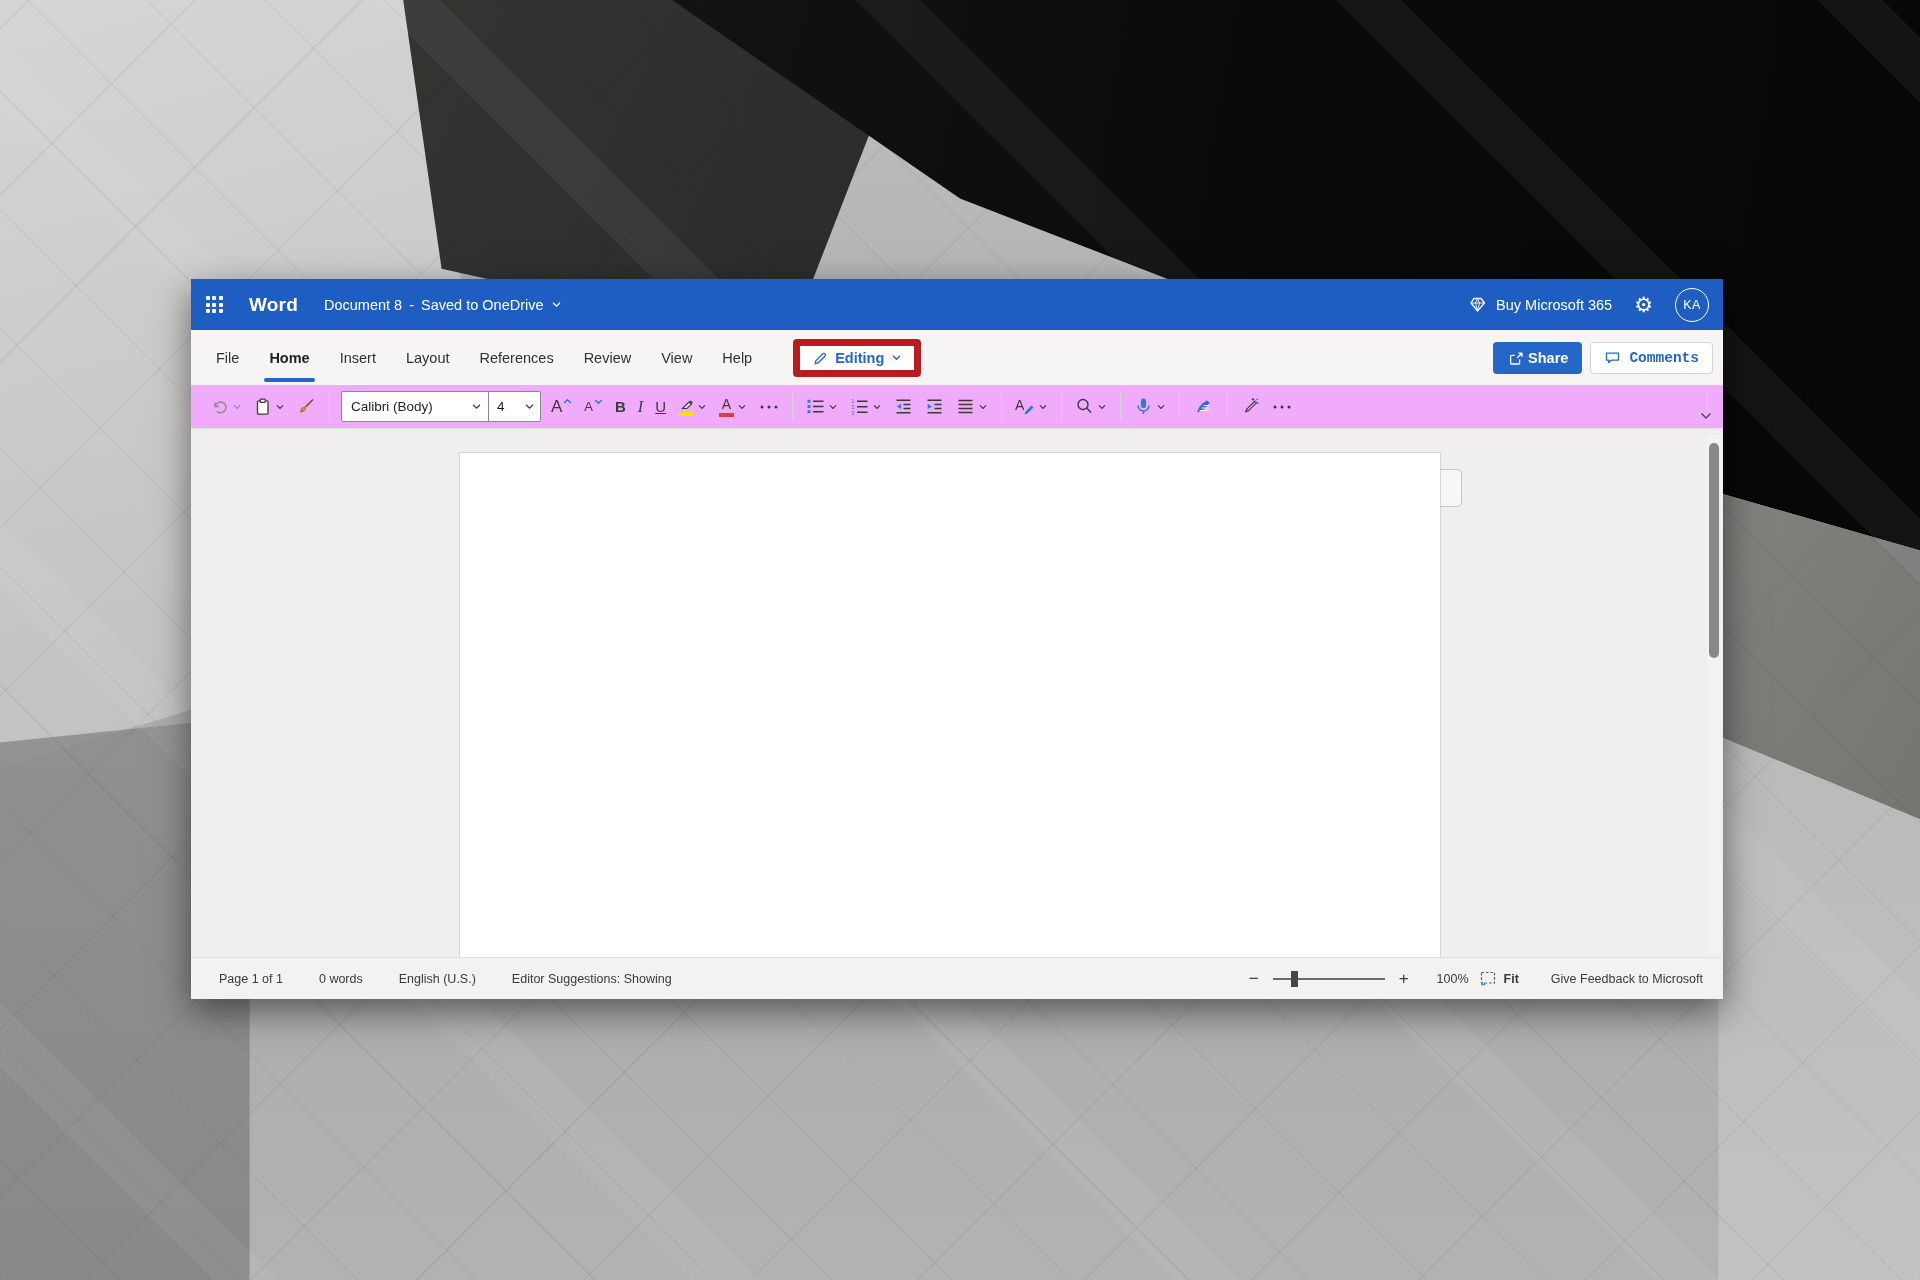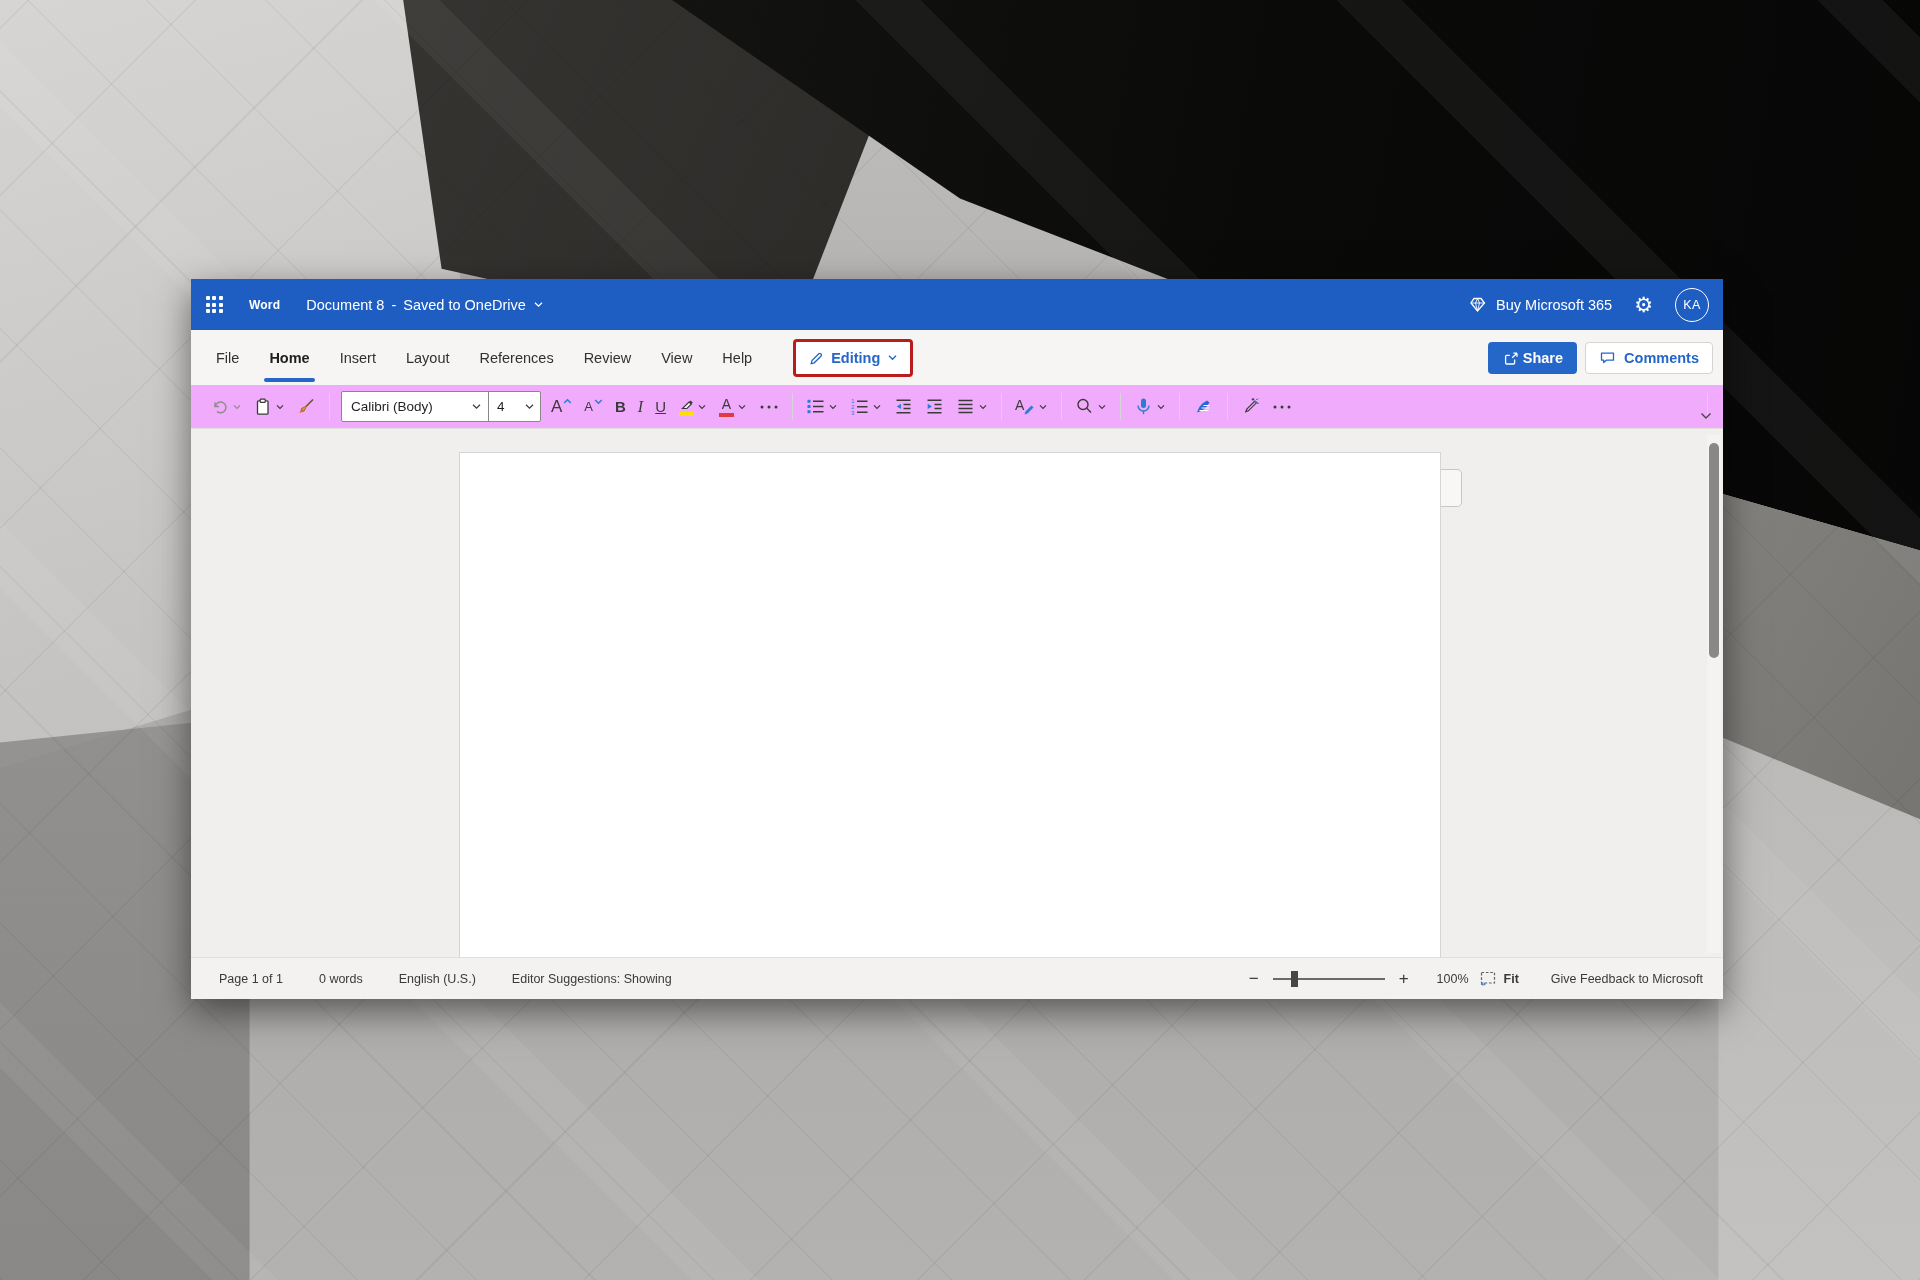--- a/index.html
+++ b/index.html
@@ -34,48 +34,48 @@
 
   
   .window{position:absolute;left:191px;top:279px;width:1532px;height:720px;background:#fff;
     box-shadow:0 12px 34px rgba(0,0,0,.5);display:flex;flex-direction:column;}
 
   
   .appbar{height:51px;background:var(--header-blue);display:flex;align-items:center;color:#fff;position:relative;flex:none;}
   .waffle{width:46px;height:51px;display:flex;align-items:center;justify-content:center;cursor:pointer;}
   .waffle-grid{display:grid;grid-template-columns:repeat(3,4px);grid-template-rows:repeat(3,4px);gap:2.5px;}
   .waffle-grid i{background:#fff;border-radius:1px;}
-  .app-name{font-size:12px;font-weight:bold;letter-spacing:.2px;margin:0 26px 0 12px;}
+  .app-name{font-size:19px;font-weight:bold;letter-spacing:.2px;margin:0 26px 0 12px;}
   .doc-title{display:flex;align-items:center;gap:7px;font-size:14.5px;cursor:pointer;}
   .chev{flex:none;}
   .searchbox{position:absolute;left:458px;top:8px;width:561px;height:36px;background:#c8d6ef;border-radius:3px;
     display:flex;align-items:center;padding:0 12px;gap:10px;}
   .searchbox input{border:none;outline:none;background:transparent;font-size:15px;color:#41639f;width:100%;
     font-family:"Liberation Sans",sans-serif;}
   .searchbox input::placeholder{color:#41639f;opacity:1;}
   .appbar-right{position:absolute;right:14px;top:0;height:51px;display:flex;align-items:center;gap:22px;}
   .buy{display:flex;align-items:center;gap:9px;font-size:14.5px;cursor:pointer;}
   .gear-btn{font-size:21px;line-height:1;cursor:pointer;color:#fff;}
   .avatar{width:34px;height:34px;border:1.6px solid #fff;border-radius:50%;display:flex;align-items:center;
     justify-content:center;font-size:12.5px;letter-spacing:.5px;cursor:pointer;}
 
   
   .menubar{height:55px;background:#f6f5f4;display:flex;align-items:center;padding:0 10px;position:relative;flex:none;}
   .tab{position:relative;height:100%;display:flex;align-items:center;padding:0 2px;margin:0 13px;font-size:14.5px;
     color:#323130;cursor:pointer;white-space:nowrap;}
   .tab.active{font-weight:bold;color:#201f1e;}
   .tab.active .tab-underline{position:absolute;left:-3px;right:-3px;bottom:3px;height:4px;border-radius:2px;
     background:var(--accent-blue);}
-  .editing-btn{margin-left:26px;height:38px;background:#fff;border:3px solid #b91c1c;border-radius:4px;
+  .editing-btn{margin-left:26px;height:38px;background:#fff;border:7px solid #b91c1c;border-radius:4px;
     display:flex;align-items:center;gap:7px;padding:0 12px;color:var(--accent-blue);font-size:14.5px;font-weight:bold;cursor:pointer;}
   .menubar-right{position:absolute;right:4px;top:0;height:100%;display:flex;align-items:center;gap:8px;padding-right:6px;}
   .share-btn{height:32px;background:var(--accent-blue);color:#fff;border:none;border-radius:4px;display:flex;
     align-items:center;gap:4px;padding:0 14px;font-size:14.5px;font-weight:bold;cursor:pointer;font-family:inherit;}
   .comments-btn{height:32px;background:#fff;color:var(--accent-blue);border:1px solid #d6d4d2;border-radius:4px;
-    display:flex;align-items:center;gap:8px;padding:0 13px;font-size:14.5px;font-weight:bold;cursor:pointer;font-family:Liberation Sans, sans-serif;}
+    display:flex;align-items:center;gap:8px;padding:0 13px;font-size:14.5px;font-weight:bold;cursor:pointer;font-family:Liberation Mono, monospace;}
 
   
   .ribbon{height:44px;background:#f0abfc;border-bottom:1px solid #e1dfdd;display:flex;align-items:center;
     padding:0 8px 0 14px;position:relative;flex:none;}
   .tb-btn{display:flex;align-items:center;gap:3px;height:32px;padding:0 6px;border-radius:2px;cursor:pointer;color:var(--icon-gray);}
   .tb-sep{width:1px;height:27px;background:#d8d6d4;margin:0 7px;flex:none;}
   .tb-letter{font-size:15px;color:var(--icon-gray);line-height:1;}
   .bold-l{font-weight:bold;}
   .italic-l{font-style:italic;font-family:"Liberation Serif",serif;font-size:16px;}
   .under-l{text-decoration:underline;}

